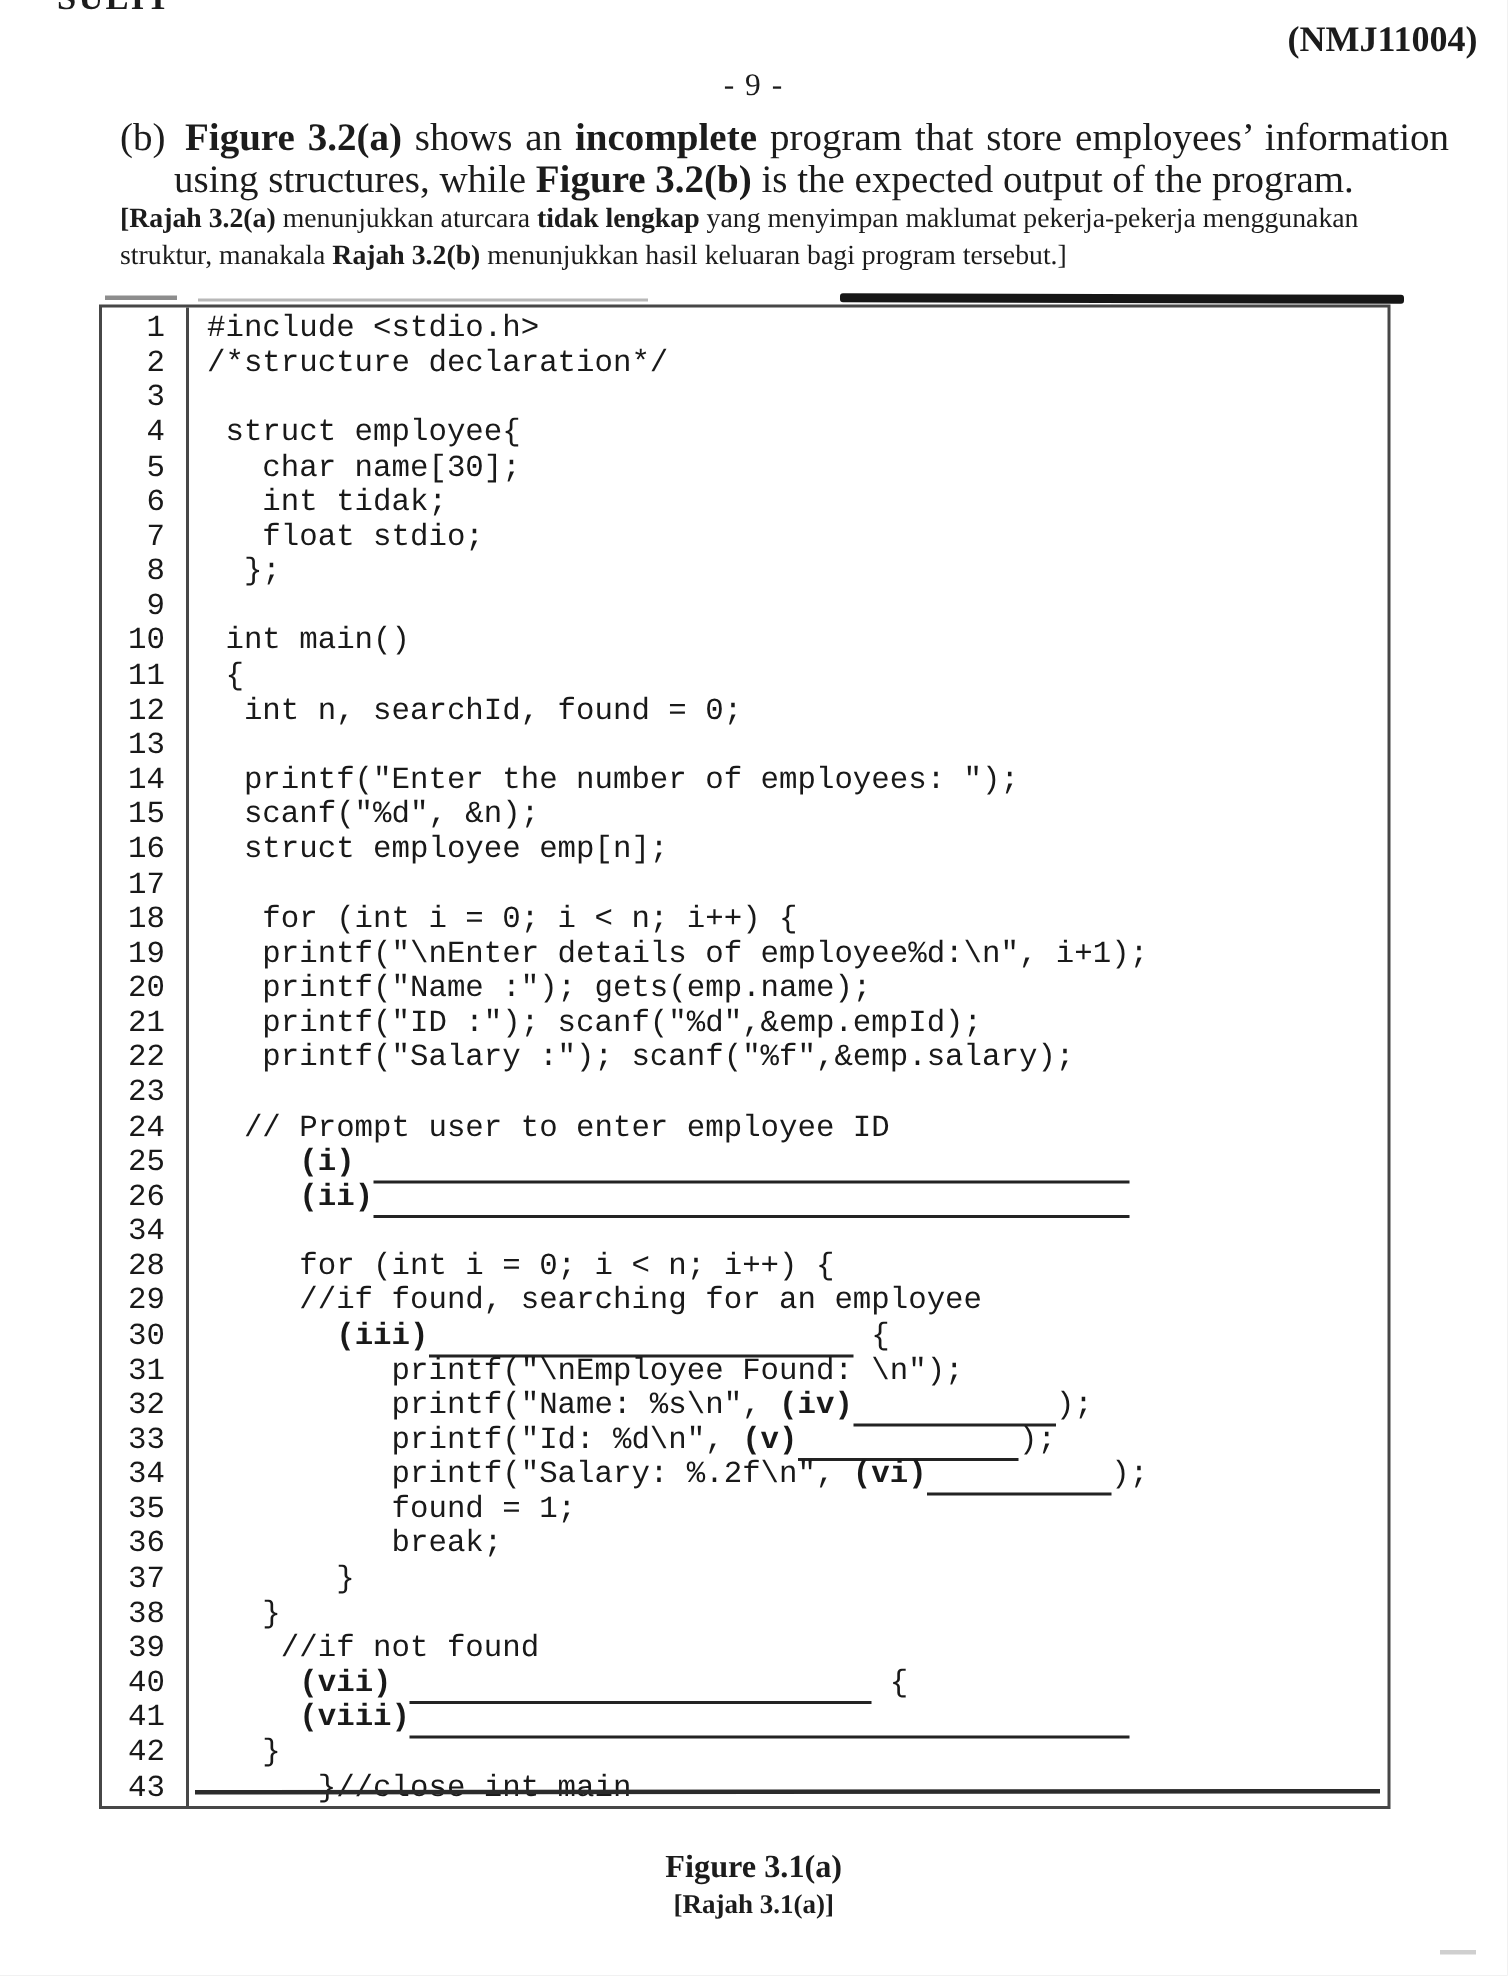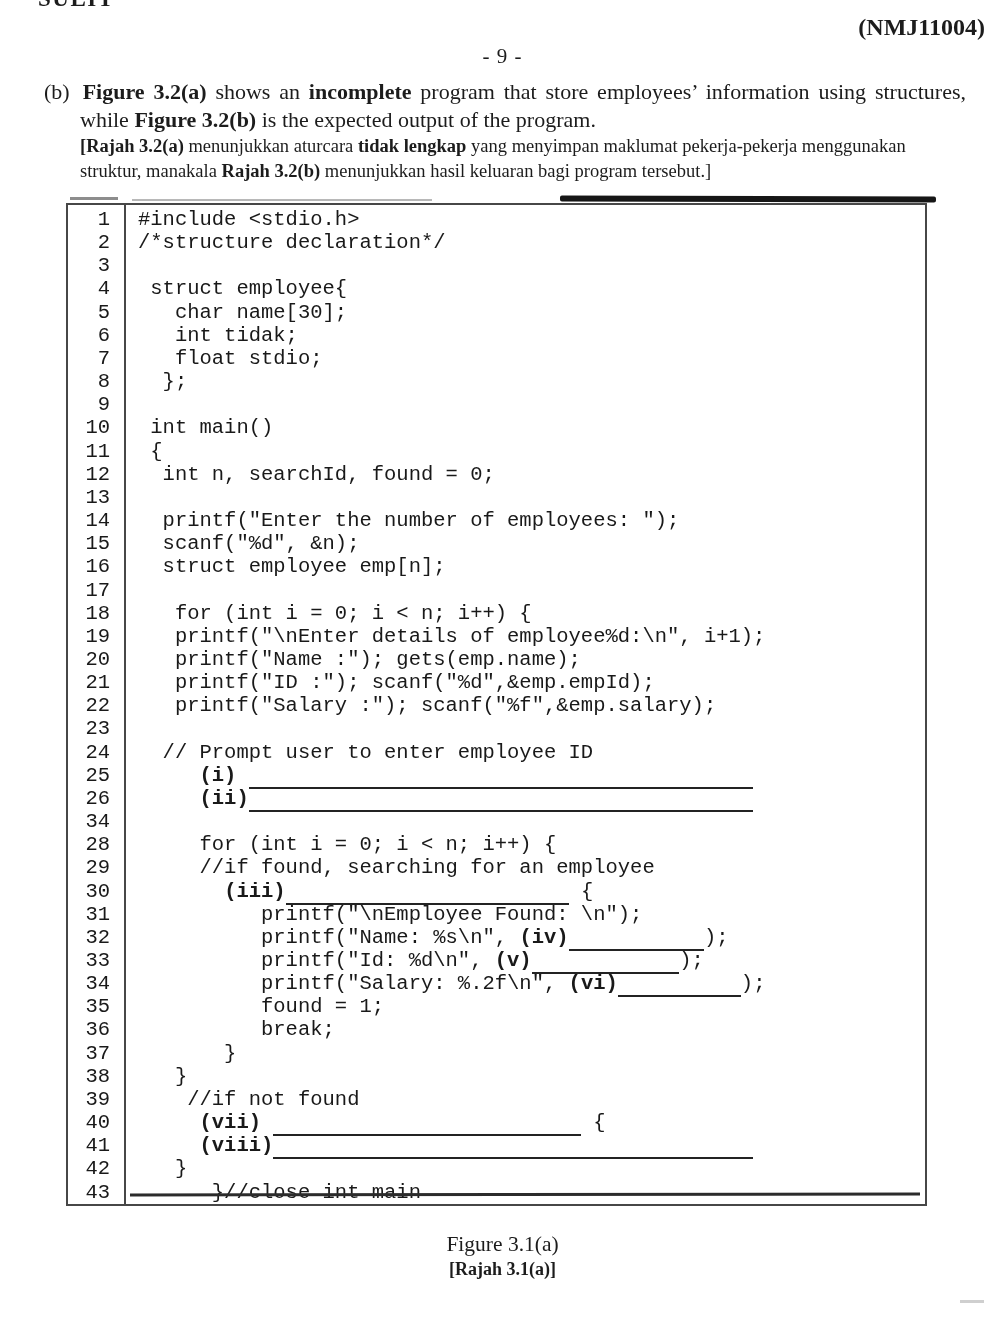--- a/index.html
+++ b/index.html
@@ -19,22 +19,22 @@
   }
   .page-num{
     position:absolute;left:0;top:44px;width:100%;
     text-align:center;font-size:21px;letter-spacing:1px;
   }
   
   .question{
     position:absolute;left:44px;top:78px;width:922px;
   }
   .q-en{
-    font-size:22px;line-height:27.5px;text-align:justify;
-    padding-left:36px;text-indent:-36px;
+    font-size:26px;line-height:27.5px;text-align:justify;
+    padding-left:36px;text-indent:-36px;margin-left:36px;
   }
   .q-label{margin-right:13px;}
   .q-ms{
     font-size:18.5px;line-height:24.5px;
     padding-left:36px;margin-top:1px;width:880px;box-sizing:border-box;
   }
   .b{font-weight:bold;}
   
   .code-box{
     position:absolute;left:66px;top:203px;width:857px;height:999px;
@@ -46,21 +46,21 @@
     display:flex;height:23.16px;
     font-family:"Liberation Mono",monospace;
     font-size:20.5px;line-height:23.16px;white-space:pre;color:#191919;
   }
   .ln{width:56px;padding-right:14px;box-sizing:border-box;text-align:right;flex:none;}
   .cd{padding-left:14px;}
   .u{color:transparent;border-bottom:2.5px solid #232323;font-style:italic;}
   
   .caption1{
     position:absolute;left:0;top:1232px;width:100%;
-    text-align:center;font-weight:normal;font-size:21.5px;
+    text-align:center;font-weight:bold;font-size:21.5px;
   }
   .caption2{
     position:absolute;left:0;top:1259px;width:100%;
     text-align:center;font-weight:bold;font-size:18px;
   }
   
   .art{position:absolute;}
   .art-a{left:560px;top:196px;width:376px;height:6px;background:#161616;transform:rotate(.15deg);border-radius:2px;}
   .art-b{left:70px;top:197px;width:48px;height:3px;background:#8d8d8d;}
   .art-c{left:132px;top:199px;width:300px;height:2px;background:#b8b8b8;}

